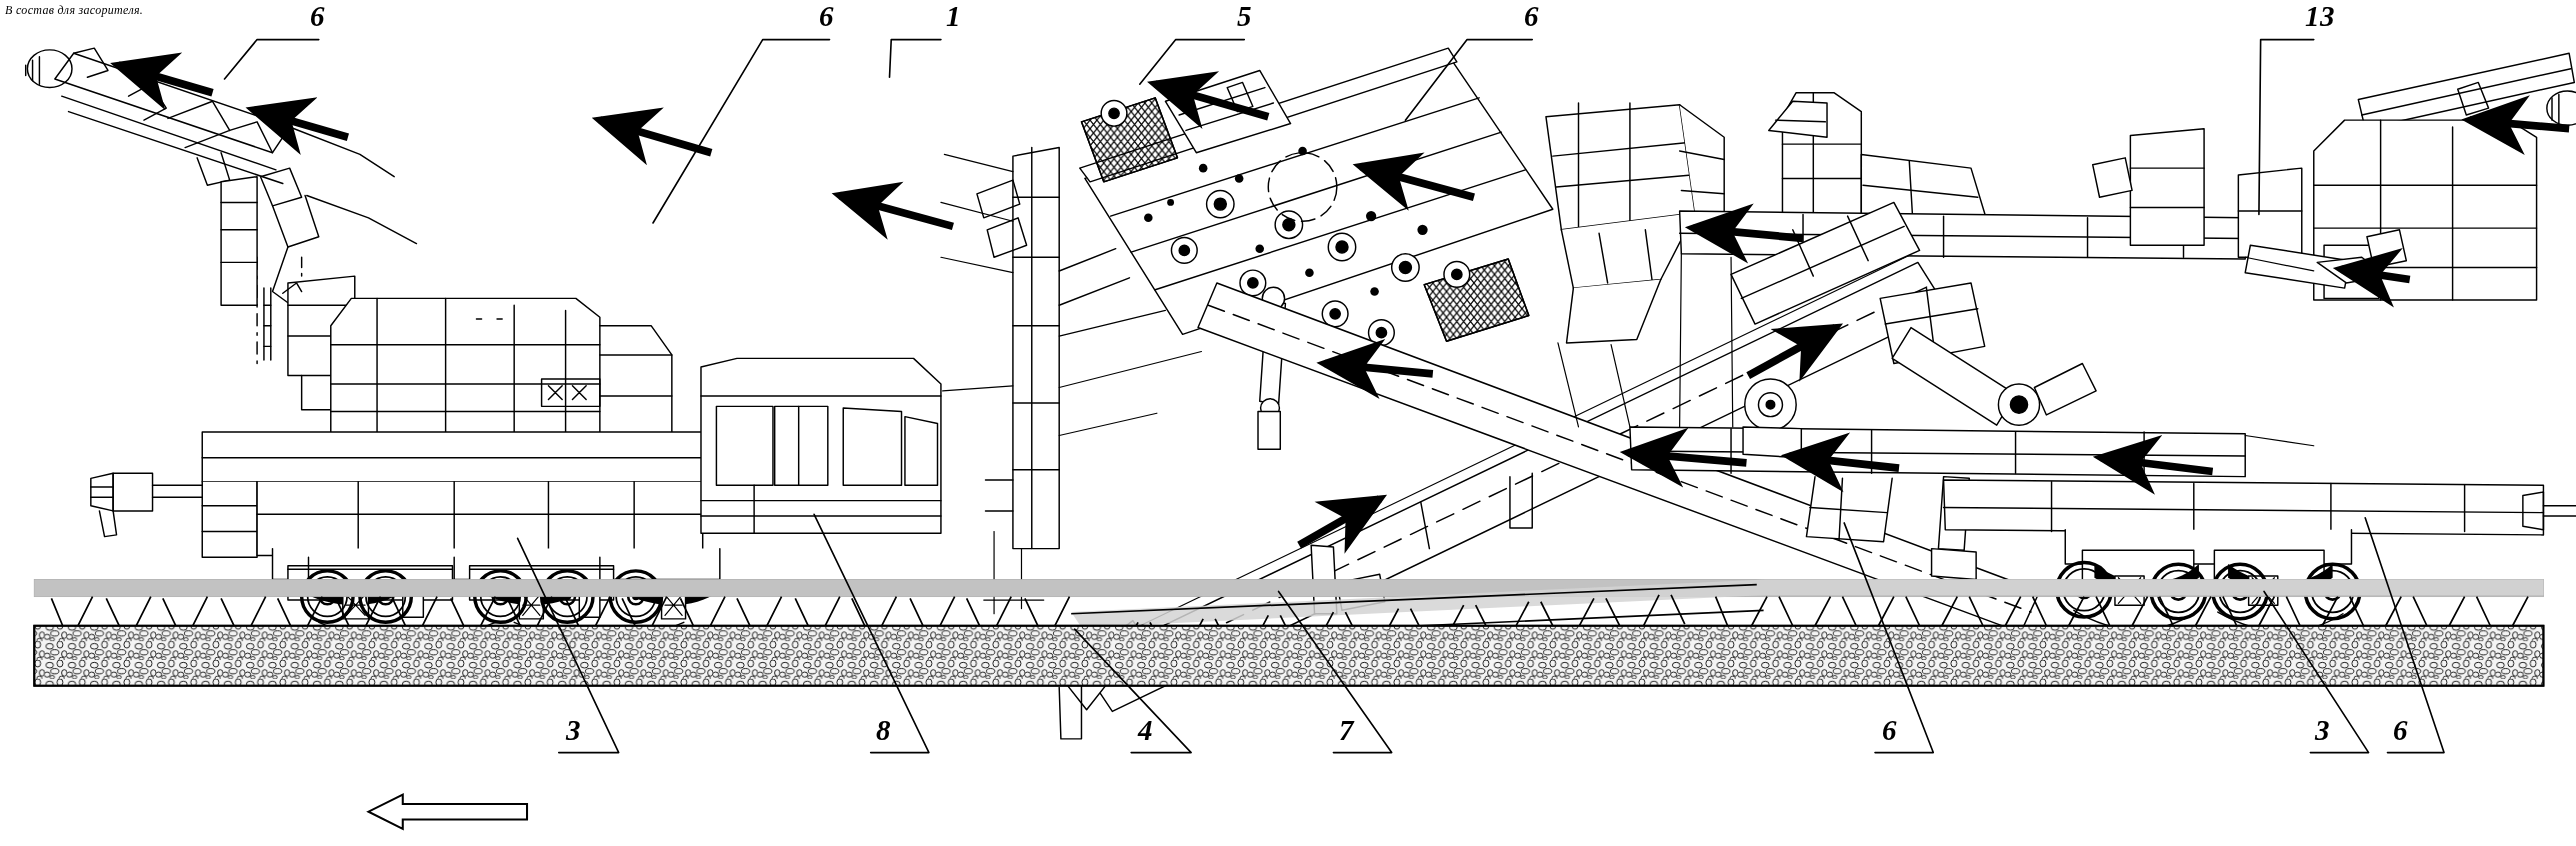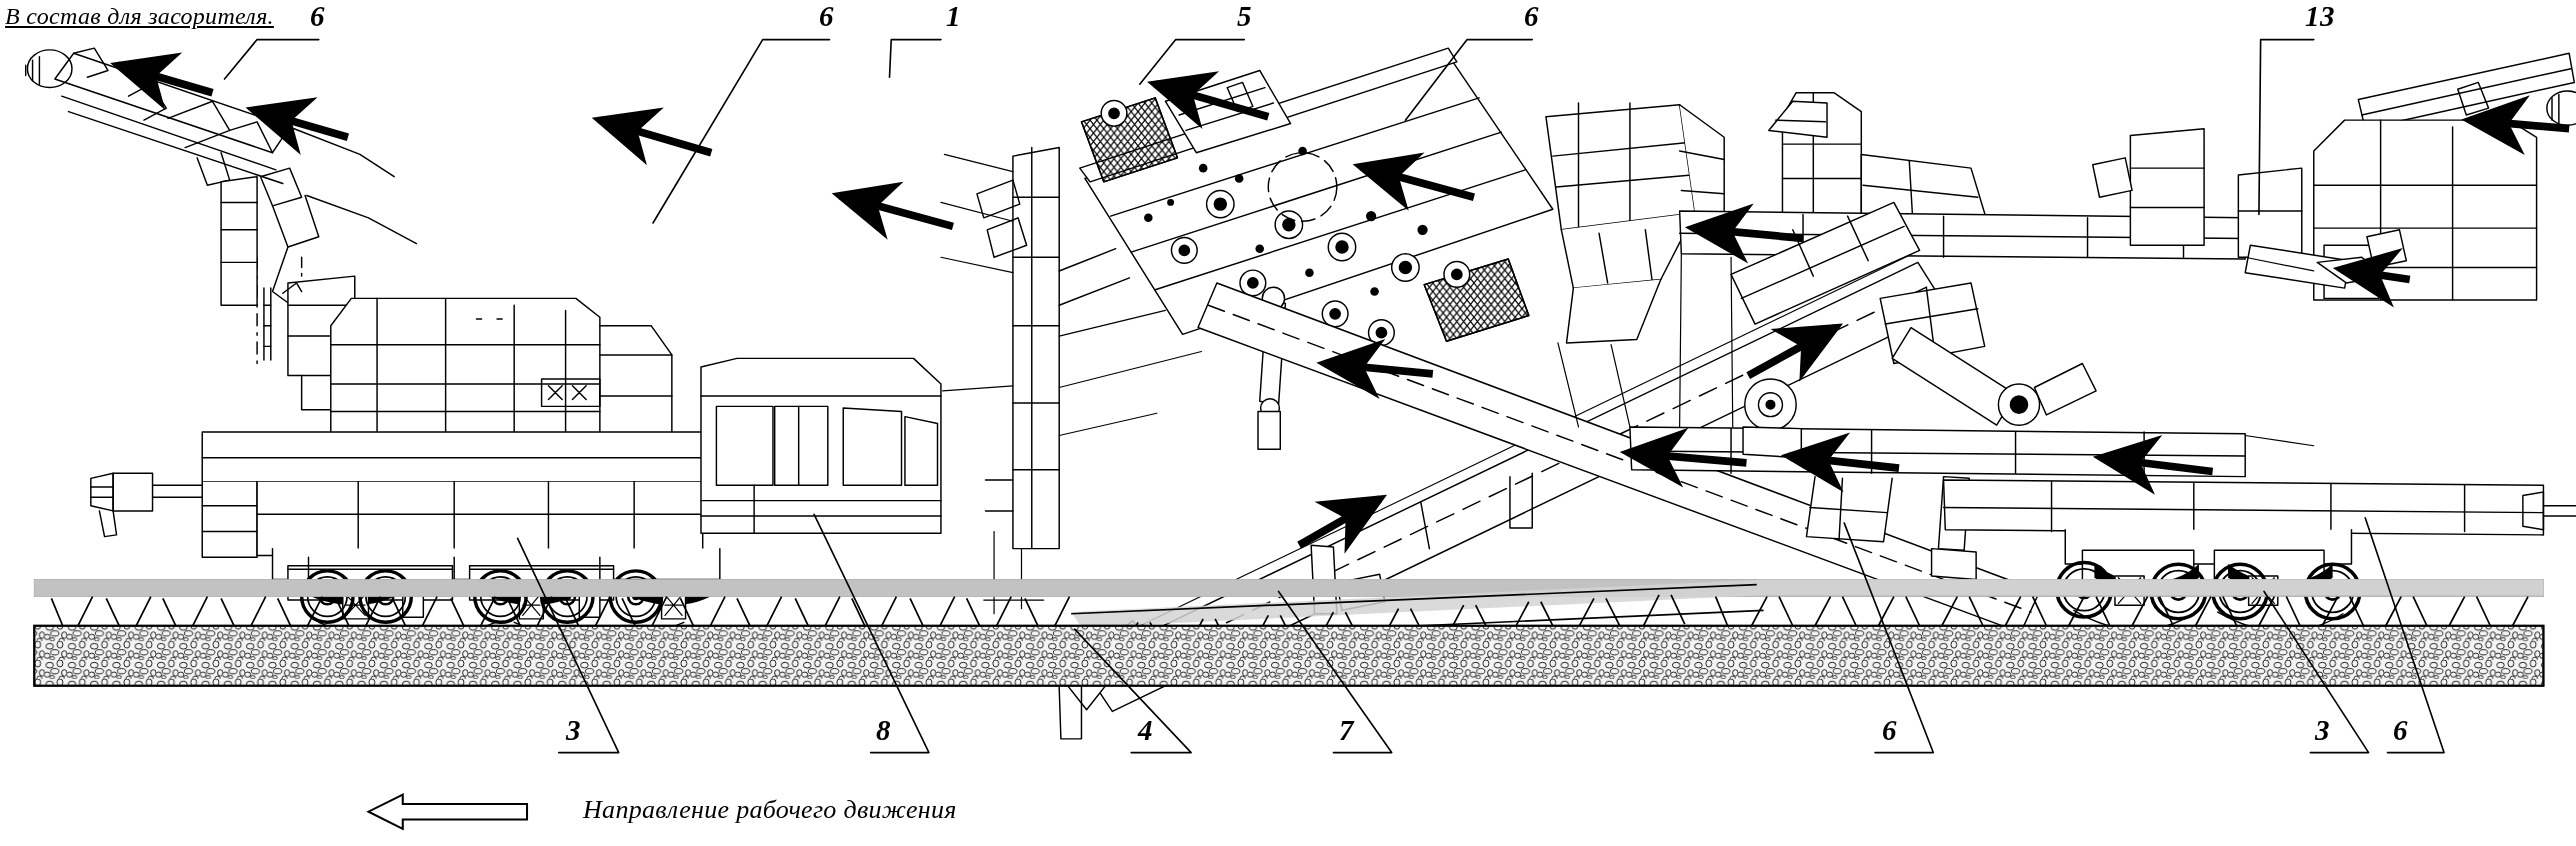--- a/index.html
+++ b/index.html
@@ -14,25 +14,24 @@
     font-weight:600;
     color:#000;
     line-height:1;
     white-space:nowrap;
     letter-spacing:0.4px;
   }
   .note-text{
     position:absolute;
     font-family:"Liberation Serif",serif;
     font-style:italic;
-    font-size:24px;
+    font-size:12px;
     color:#000;
     white-space:nowrap;
     letter-spacing:0.3px;
-    text-decoration:underline;
   }
   .caption-text{
     position:absolute;
     font-family:"Liberation Serif",serif;
     font-style:italic;
     font-size:26px;
     color:#000;
     white-space:nowrap;
     letter-spacing:0.3px;
   }
@@ -530,16 +529,15 @@
       <div class="callout-num" style="left: 2315px; top: 716px;">3</div>
       <div class="callout-num" style="left: 2393px; top: 716px;">6</div>
     </div>
 
   <svg class="layer" viewBox="0 0 3006 988">
     <g id="dir-arrow-group" stroke="#000" stroke-width="2.4" fill="#fff" stroke-linejoin="miter">
         <path d="M 615 938 L 470 938 L 470 927 L 430 947 L 470 967 L 470 956 L 615 956 Z" fill="#fff" stroke="#000" stroke-width="2.4"></path>
       </g>
   </svg>
 
-  <div class="caption-text" style="left:583px; top:795px;">Направление рабочего движения</div>
 
 </div>
 
 
 </body></html>

